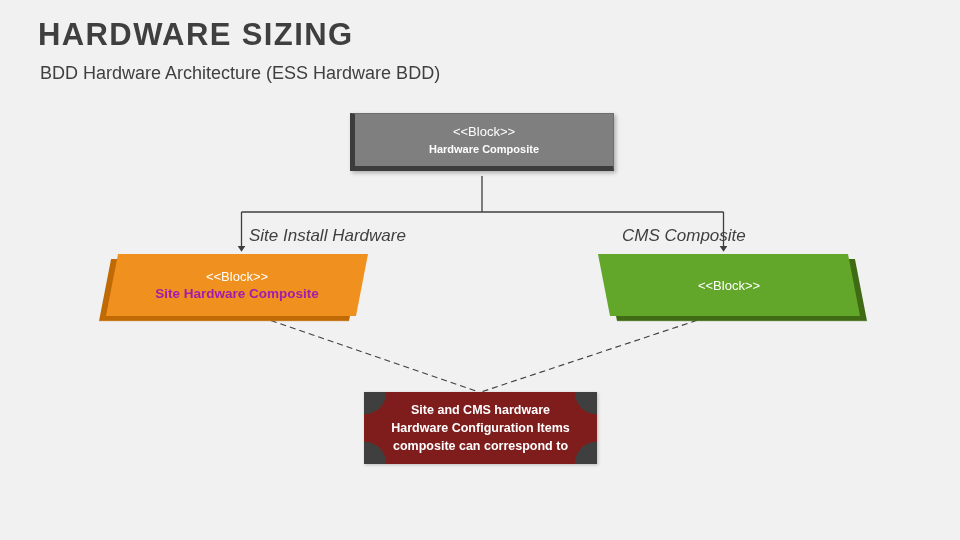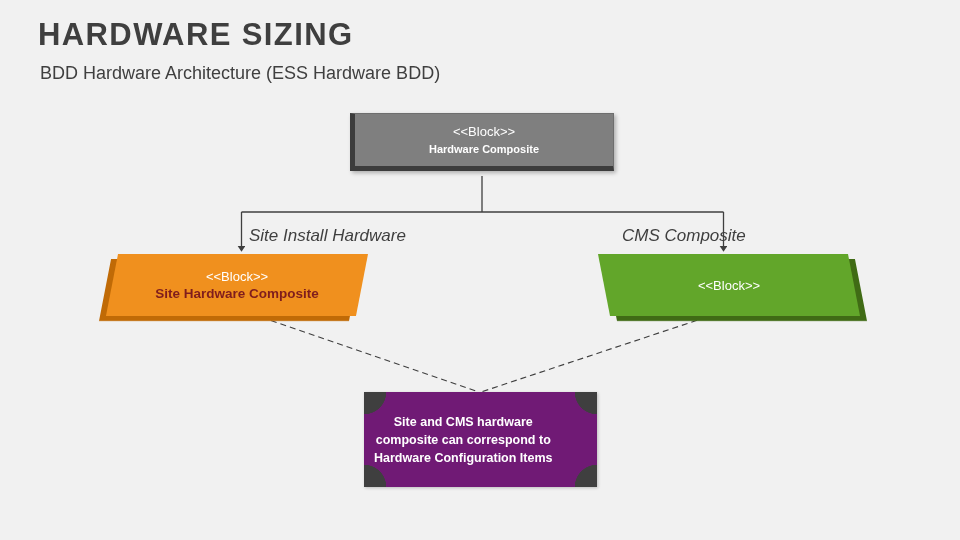--- a/index.html
+++ b/index.html
@@ -143,36 +143,36 @@
     pointer-events: none;
   }
   .para-text .stereo {
     font-size: 13px;
     color: #ffffff;
     line-height: 17px;
   }
   .para-text .bname {
     font-size: 13.5px;
     font-weight: bold;
-    color: #7f1d1d;
+    color: #a21caf;
     line-height: 18px;
   }
 
   
   #note-box {
     position: absolute;
     left: 364px;
     top: 392px;
     width: 233px;
-    height: 95px;
-    background: #701a75;
+    height: 72px;
+    background: #7f1d1d;
     box-sizing: border-box;
     display: flex;
     align-items: center;
-    justify-content: flex-start;
+    justify-content: center;
     box-shadow: 1px 1px 3px rgba(0,0,0,0.22);
   }
   #note-box::before,
   #note-box::after {
     content: "";
     position: absolute;
     left: 0;
     width: 233px;
     height: 26px;
     background:
@@ -245,18 +245,18 @@
     <div class="para-shadow"></div>
     <div class="para-face"></div>
     <div class="para-text">
       <div class="stereo">&lt;&lt;Block&gt;&gt;</div>
     </div>
   </div>
 
   <div id="note-box">
     <div id="note-text">
       <span>Site and CMS hardware</span>
+      <span>Hardware Configuration Items</span>
       <span>composite can correspond to</span>
-      <span>Hardware Configuration Items</span>
     </div>
   </div>
 
 </div>
 
 </body></html>

